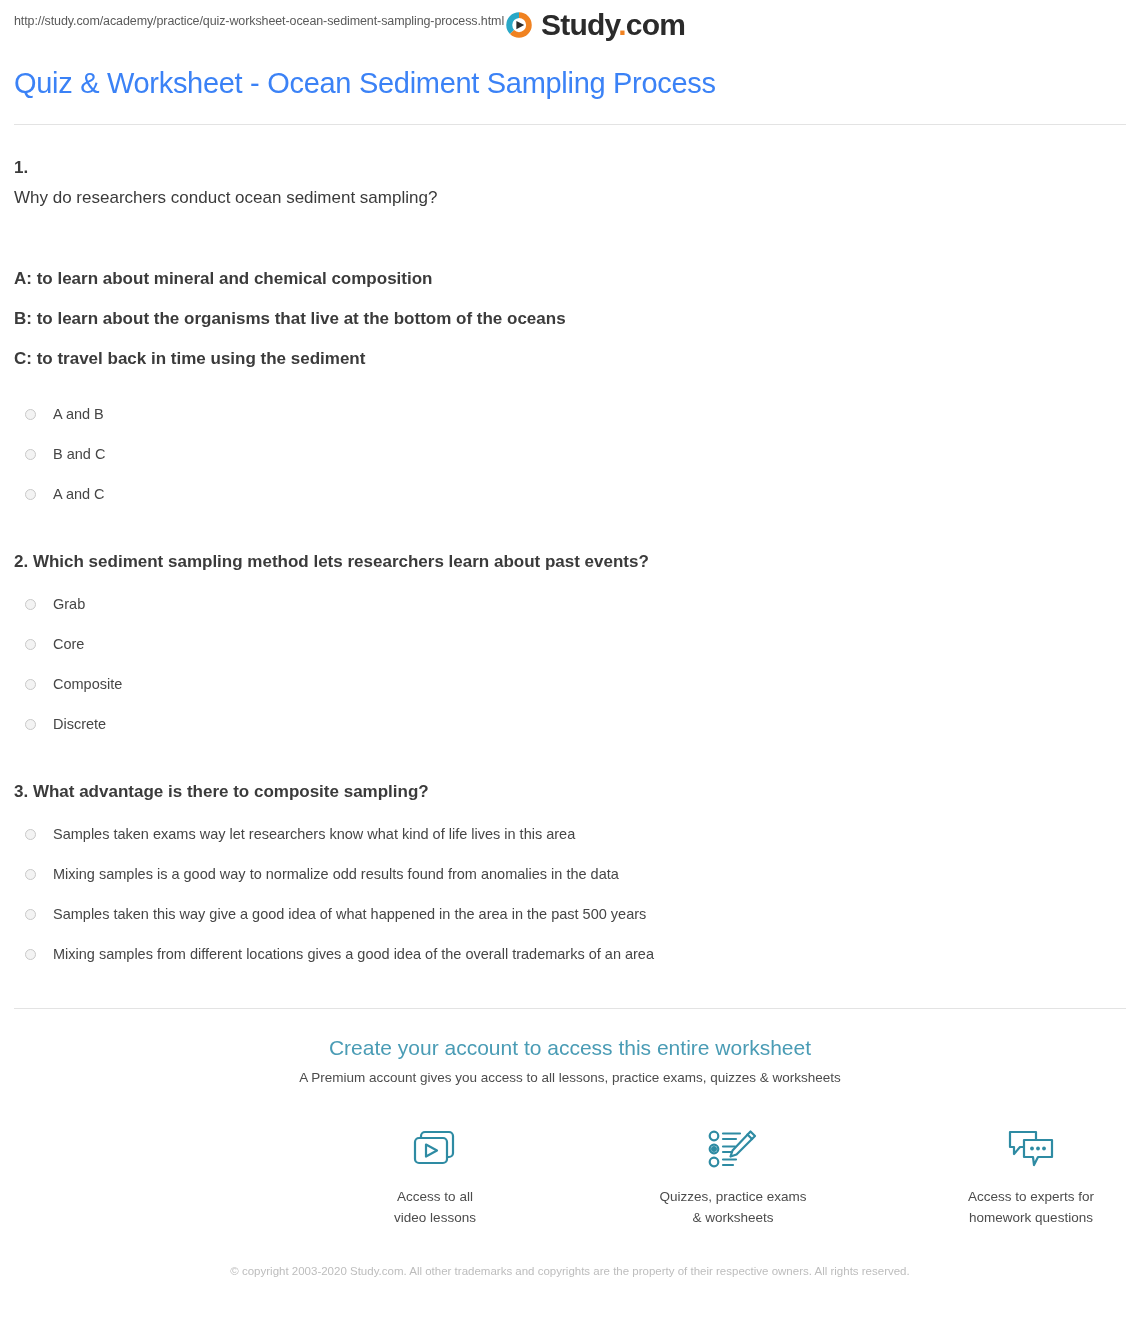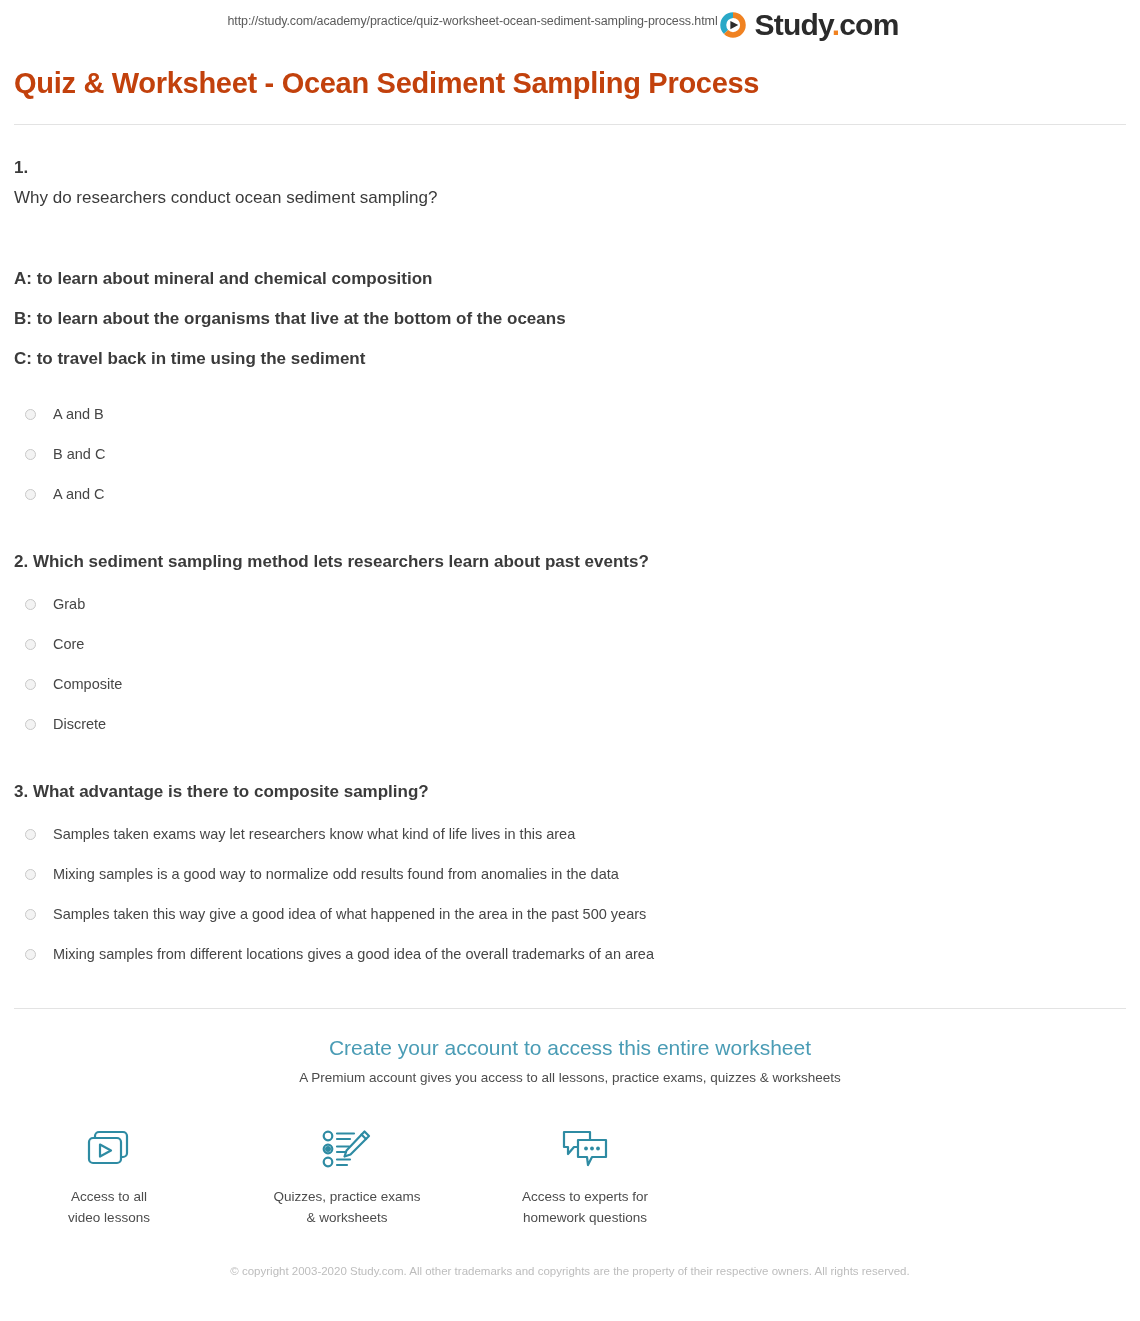--- a/index.html
+++ b/index.html
@@ -19,21 +19,21 @@
 
   .page {
     width: 1140px;
     padding: 0 14px;
   }
 
   
   .header {
     display: flex;
     align-items: flex-start;
-    justify-content: center;
+    justify-content: flex-start;
     padding-top: 10px;
     height: 52px;
   }
   .url {
     font-size: 12.5px;
     color: #5a5a5a;
     letter-spacing: -0.1px;
     line-height: 16px;
     padding-top: 3px;
   }
@@ -49,22 +49,22 @@
     font-weight: 700;
     color: #2b2b2b;
     letter-spacing: -0.8px;
     line-height: 30px;
   }
   .logo-dot { color: #f08221; }
 
   
   .title {
     font-size: 29px;
-    font-weight: 700;
-    color: #c2410c;
+    font-weight: 400;
+    color: #3b82f6;
     letter-spacing: -0.3px;
     margin: 12px 0 0 0;
     line-height: 38px;
   }
   .rule {
     border: none;
     border-top: 1px solid #e3e3e3;
     margin: 22px 0 0 0;
     height: 0;
   }
@@ -142,22 +142,22 @@
     line-height: 30px;
   }
   .cta-sub {
     font-size: 13.5px;
     color: #4c4c4c;
     line-height: 22px;
     padding-top: 4px;
   }
   .features {
     display: flex;
-    justify-content: flex-start;
-    gap: 48px;
+    justify-content: flex-end;
+    gap: 108px;
     padding-top: 32px;
   }
   .feature {
     width: 190px;
     text-align: center;
   }
   .feature-icon {
     height: 56px;
     display: flex;
     align-items: center;

